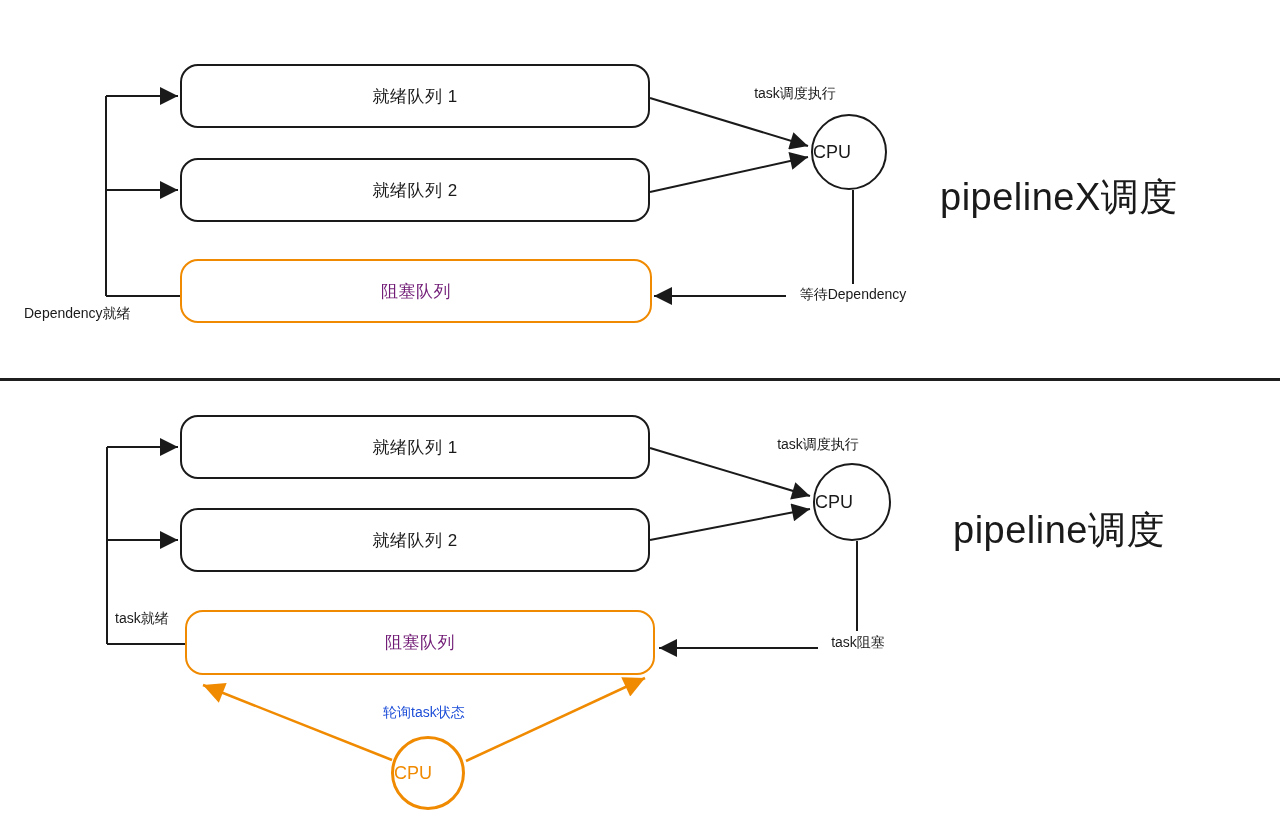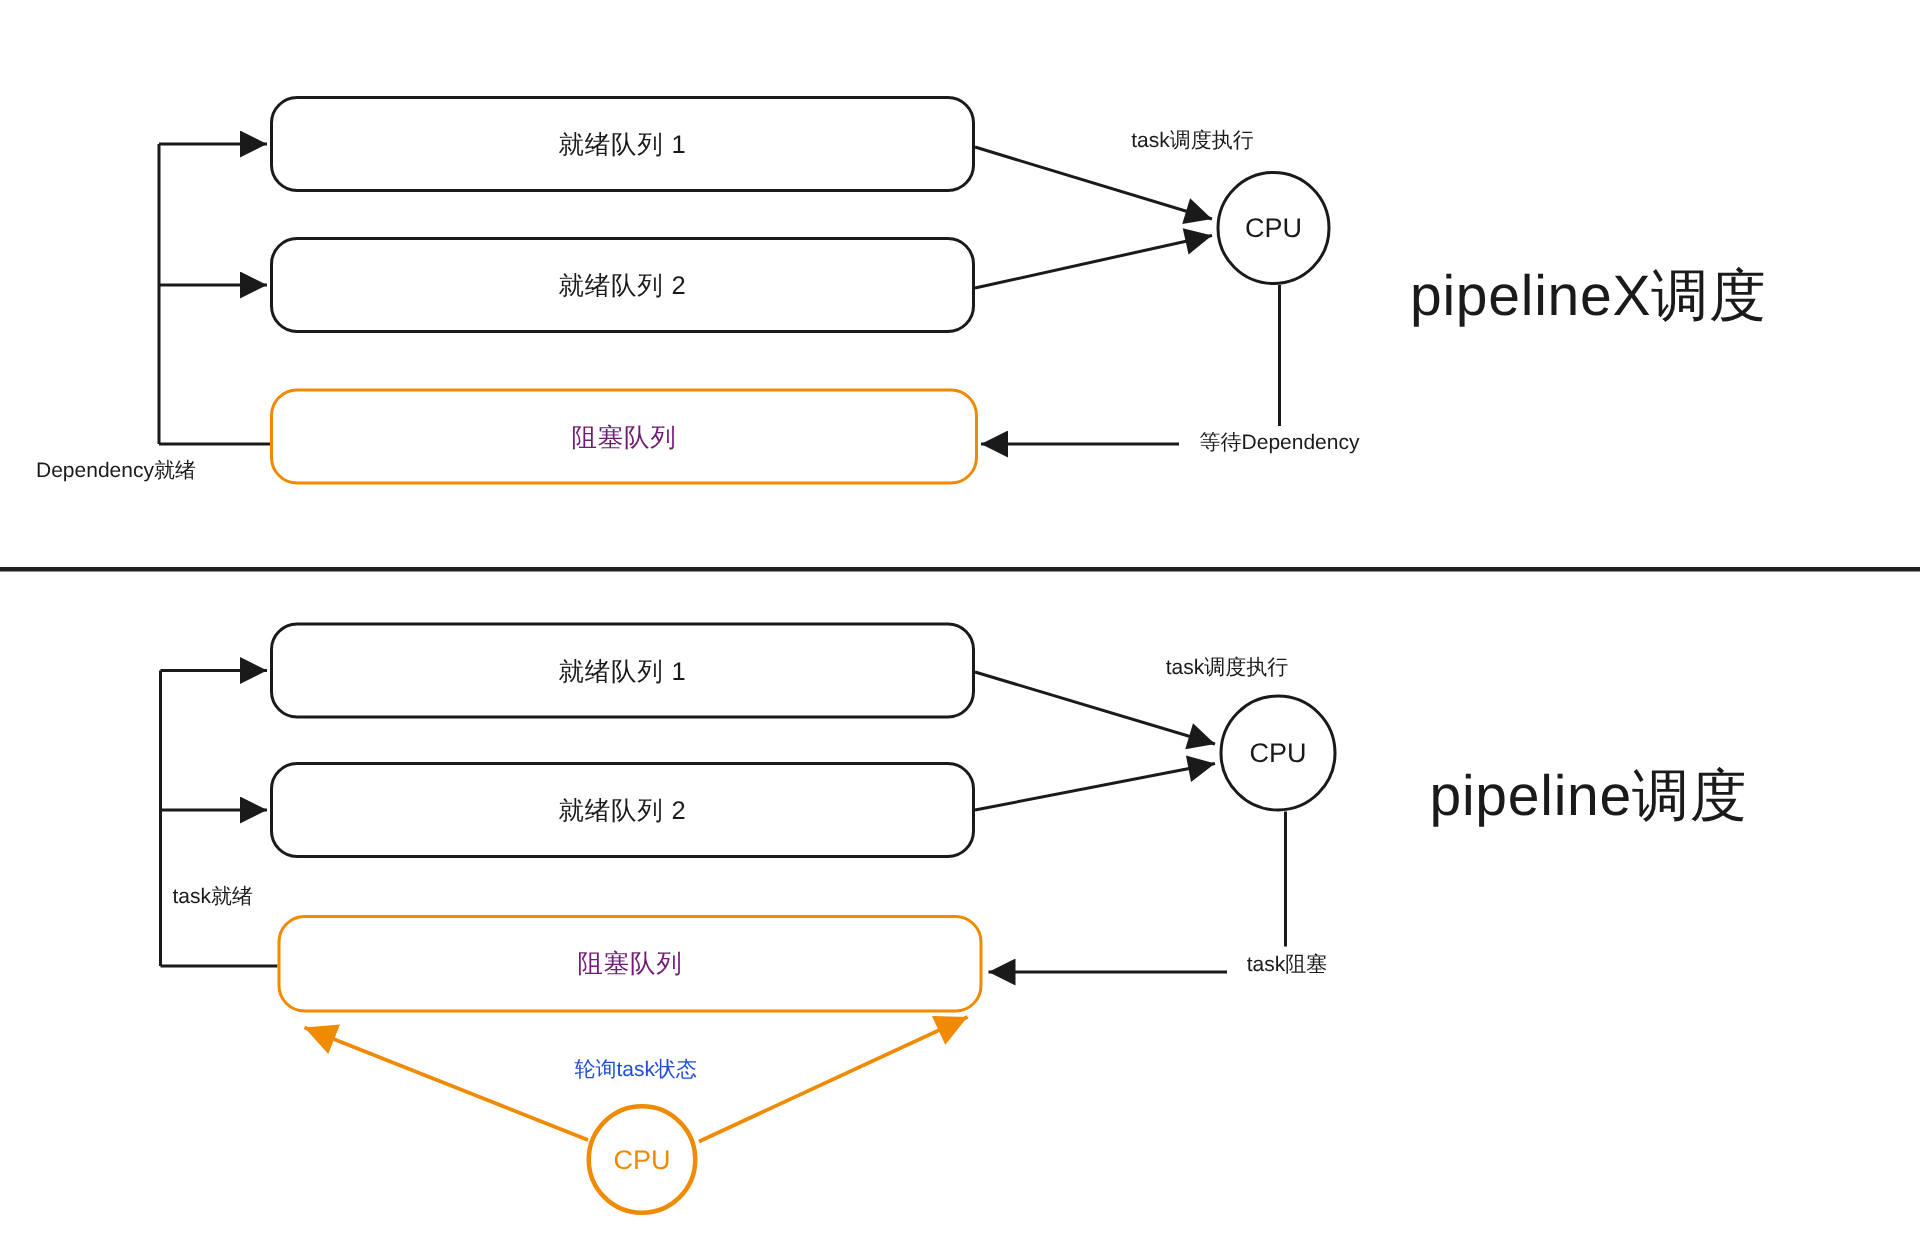--- a/index.html
+++ b/index.html
@@ -10,21 +10,21 @@
   #wires{position:absolute;left:0;top:0;width:1280px;height:827px;}
   .qbox{
     position:absolute;width:470px;height:64px;box-sizing:border-box;
     border:2px solid #1a1a1a;border-radius:18px;background:#fff;
     display:flex;align-items:center;justify-content:center;
     font-size:17px;letter-spacing:.5px;
   }
   .qbox.orange{border-color:#F08A00;color:#701a75;}
   .cpu{
     position:absolute;box-sizing:border-box;border:2px solid #1a1a1a;border-radius:50%;
-    background:#fff;display:flex;align-items:center;justify-content:center;font-size:18px;
+    background:#fff;display:flex;align-items:center;font-size:18px;
   }
   .cpu.orange{border:3px solid #F08A00;color:#F08A00;}
   .lbl{position:absolute;font-size:14px;white-space:nowrap;}
   .lbl.center{transform:translateX(-50%);}
   .lbl.orange{color:#1d4ed8;}
   .title{position:absolute;font-size:38px;white-space:nowrap;letter-spacing:.5px;}
   .divider{position:absolute;left:0;top:378px;width:1280px;height:3px;background:#1f1f1f;}
 </style>
 </head>
 <body>
@@ -106,19 +106,19 @@
 
     <div class="cpu" style="left:813px;top:463px;width:78px;height:78px;">
       <span>CPU</span>
     </div>
     <div class="cpu orange" style="left:391px;top:736px;width:74px;height:74px;">
       <span>CPU</span>
     </div>
 
     <div class="lbl center" style="left:818px;top:436px;">task调度执行</div>
     <div class="lbl center" style="left:858px;top:634px;">task阻塞</div>
-    <div class="lbl" style="left:115px;top:589px;">task就绪</div>
+    <div class="lbl" style="left:115px;top:610px;">task就绪</div>
     <div class="lbl orange" style="left:383px;top:704px;">轮询task状态</div>
 
     <div class="title" style="left:953px;top:505px;">pipeline调度</div>
   </div>
 
 </div>
 
 </body></html>

